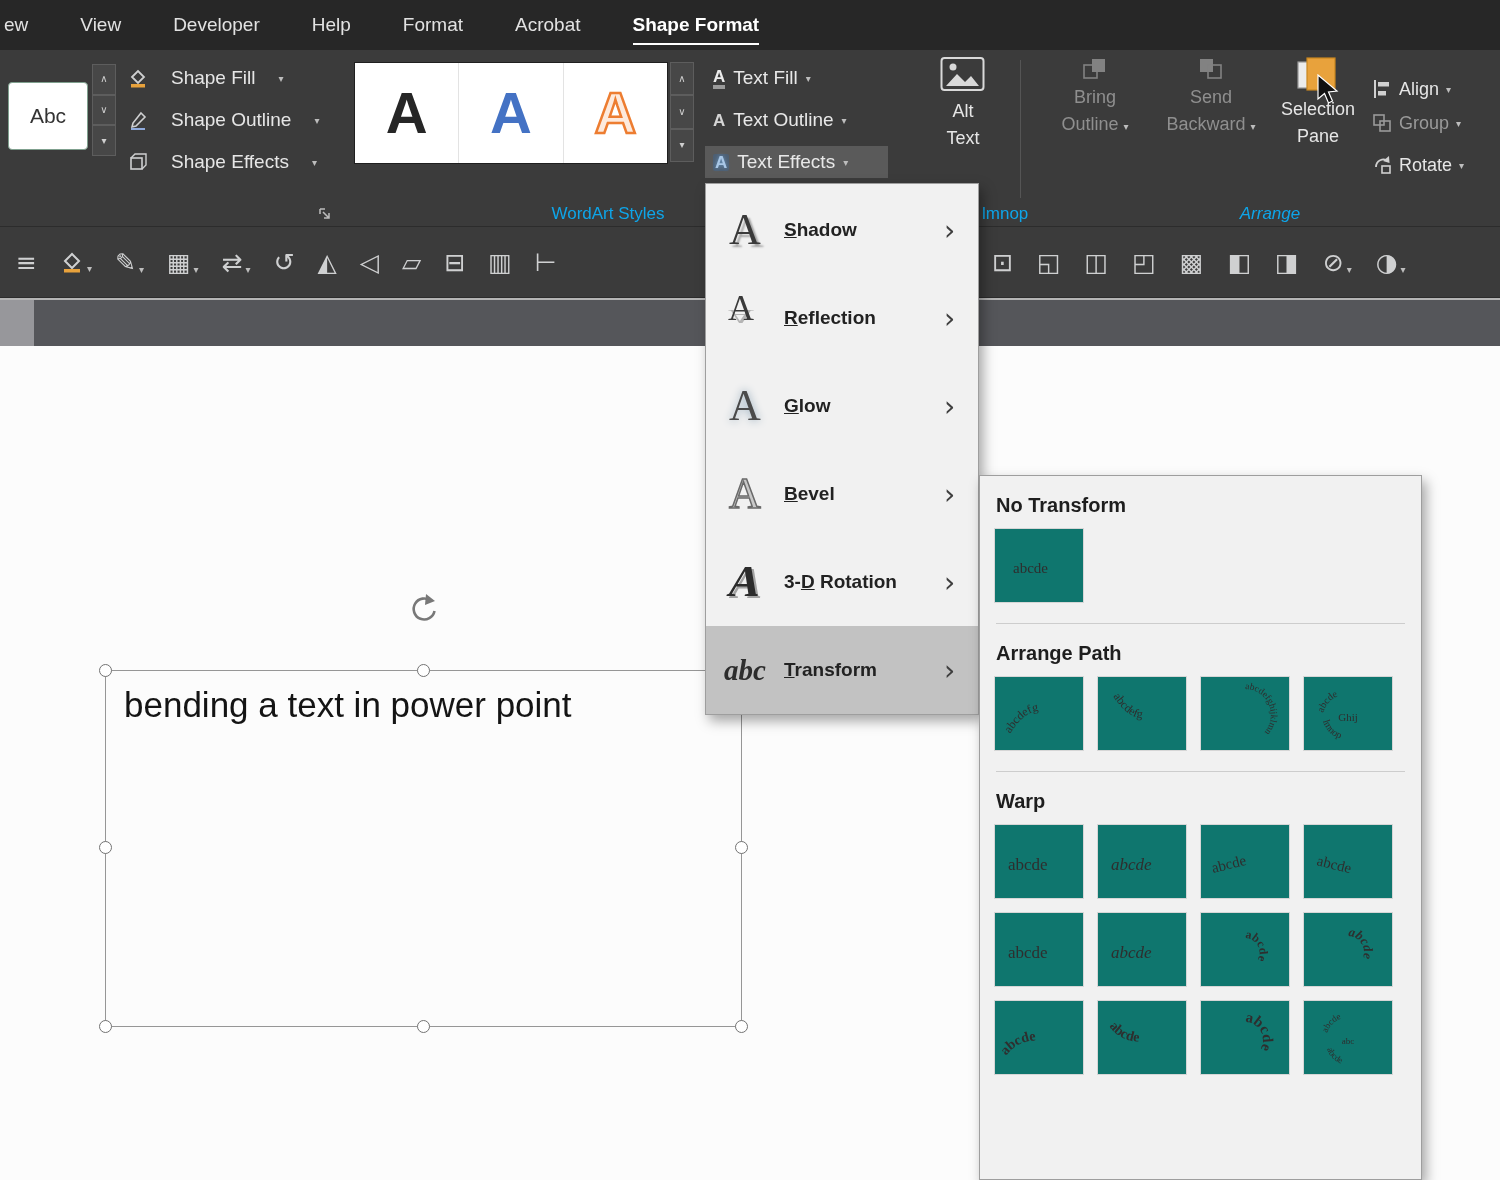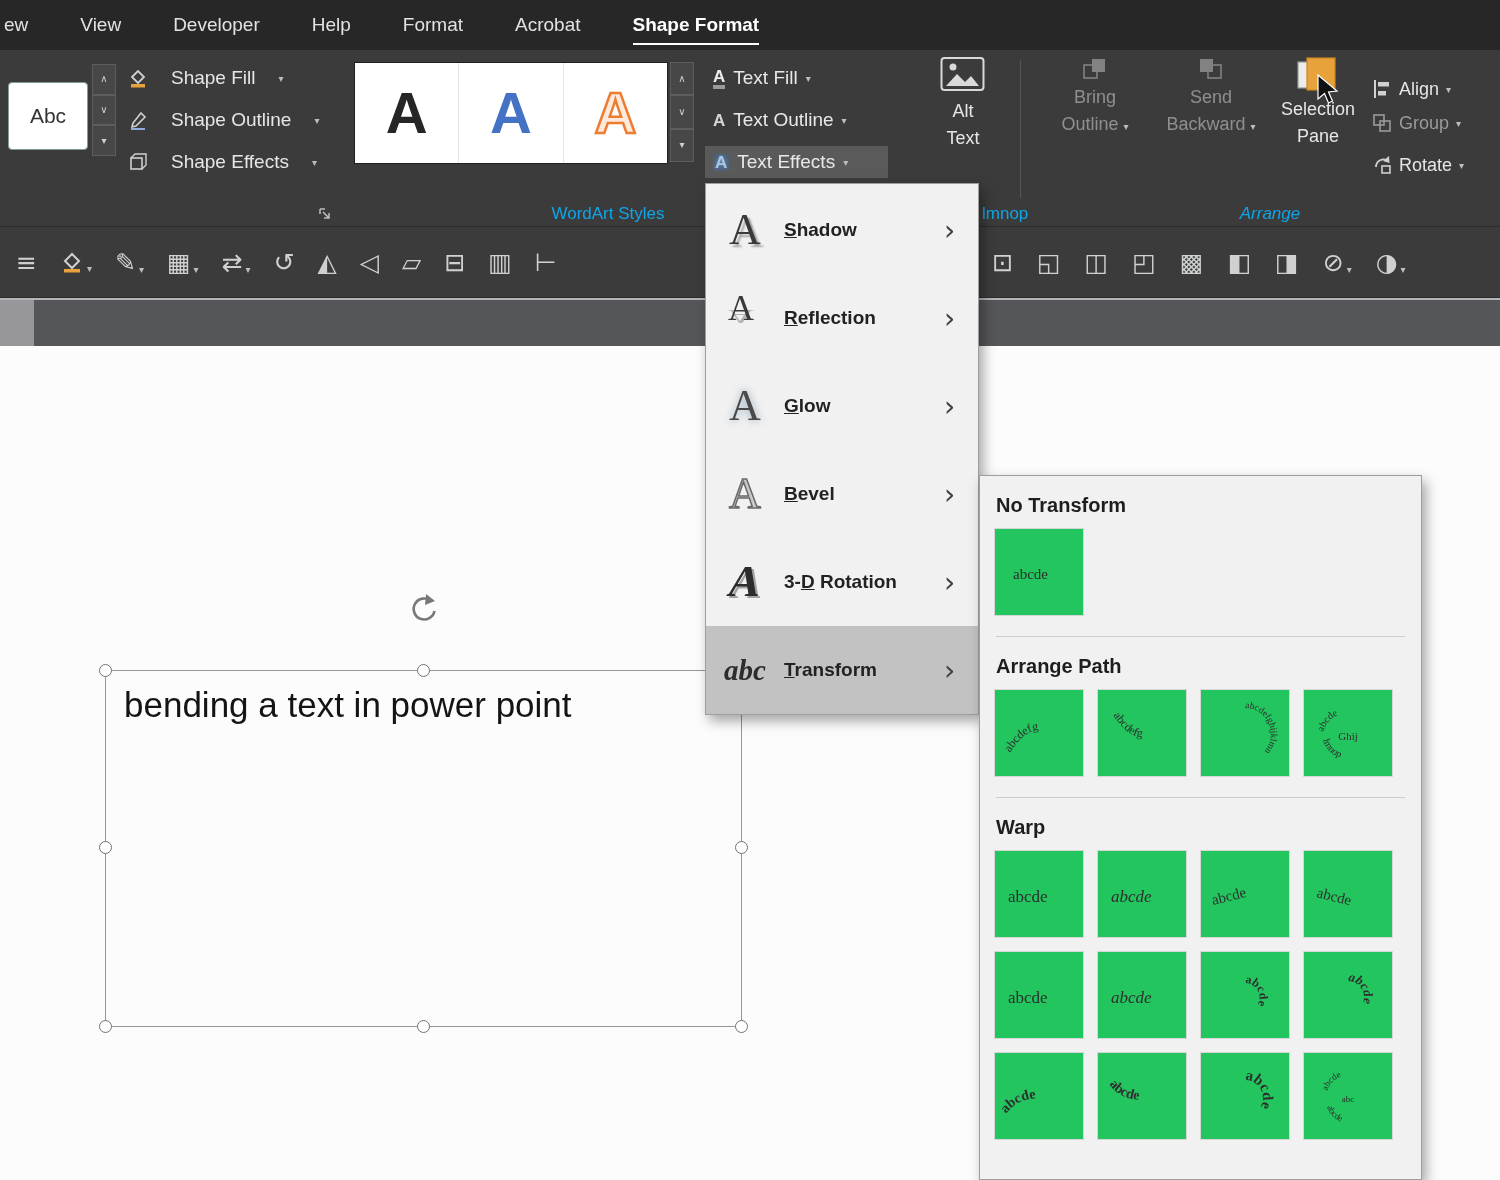--- a/index.html
+++ b/index.html
@@ -86,21 +86,21 @@
   .fxl .key{text-decoration:underline;}
   .fxc{width:34px;font-size:28px;color:#3f3f3f;font-family:"DejaVu Sans",sans-serif;}
 
   
   .fx-flyout{position:absolute;left:979px;top:475px;width:443px;height:705px;background:#f1f1f1;
              border:1px solid #9e9e9e;box-shadow:4px 6px 12px rgba(0,0,0,.35);z-index:31;
              padding:0 14px;box-sizing:border-box;overflow:hidden;}
   .sec-title{font-size:20px;font-weight:bold;color:#1e1e1e;margin:18px 2px 11px;}
   .fx-div{border-top:1px solid #cdcdcd;margin:20px 2px 0;}
   .tile-grid{display:grid;grid-template-columns:repeat(4,90px);gap:13px;}
-  .tile{width:90px;height:88px;background:#22c55e;border:1px solid #d6d6d6;display:flex;
+  .tile{width:90px;height:75px;background:#0f766e;border:1px solid #d6d6d6;display:flex;
         align-items:center;justify-content:center;cursor:pointer;box-sizing:border-box;}
 
   .cursor{position:absolute;left:1316px;top:74px;z-index:40;}
 </style>
 </head>
 <body>
 
 <div class="menubar">
     <div class="mb-item">ew</div>
     <div class="mb-item">View</div>

